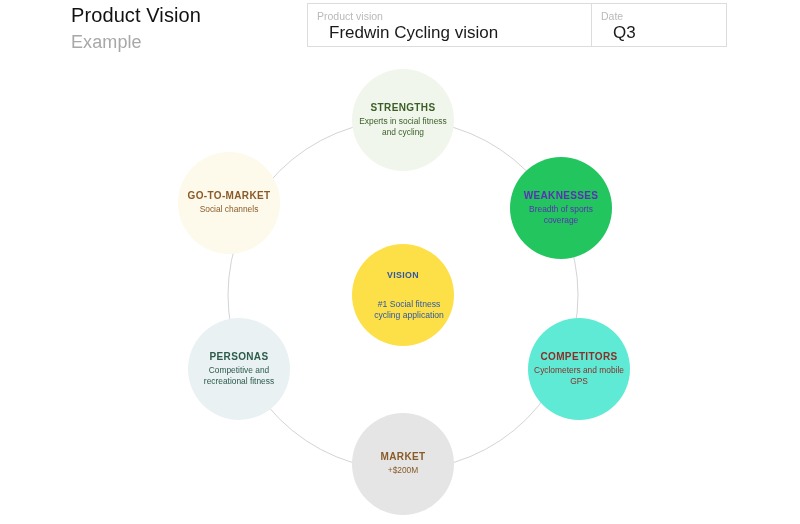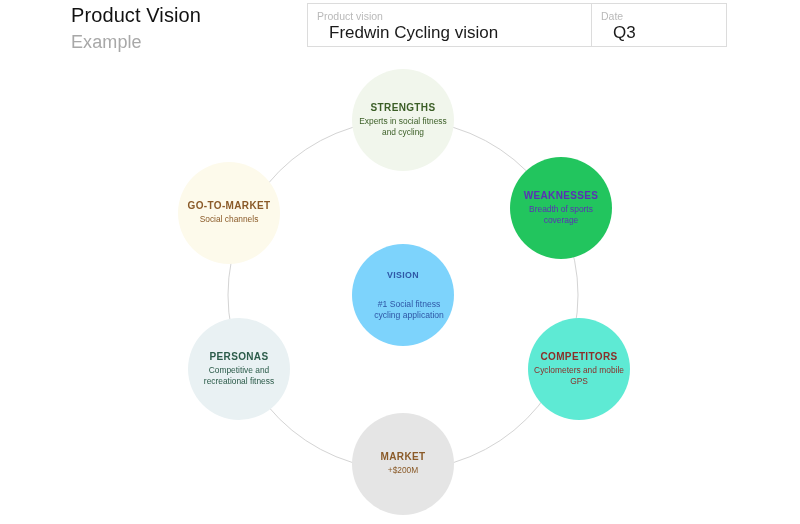--- a/index.html
+++ b/index.html
@@ -65,21 +65,21 @@
     <div class="meta-value">Q3</div>
   </div>
 </div>
 
 <div id="vision-diagram">
 
   <svg id="ring-svg" viewBox="0 0 800 476">
     <circle id="ring-circle" cx="403" cy="247" r="175" fill="none" stroke="#d4d4d4" stroke-width="1"></circle>
   </svg>
 
-  <div class="node" id="node-vision" style="left: 352px; top: 196px; background: #7dd3fc; color: rgb(47, 87, 166); gap: 16px;">
+  <div class="node" id="node-vision" style="left: 352px; top: 196px; background: #fde047; color: rgb(47, 87, 166); gap: 16px;">
     <div class="node-title">VISION</div>
     <div class="node-desc">#1 Social fitness cycling application</div>
   </div>
 
   <div class="node" id="node-strengths" style="left: 352px; top: 21px; background: rgb(241, 246, 236); color: rgb(59, 94, 38);">
     <div class="node-title">STRENGTHS</div>
     <div class="node-desc">Experts in social fitness and cycling</div>
   </div>
 
   <div class="node" id="node-weaknesses" style="left: 510px; top: 109px; background: #22c55e; color: rgb(91, 48, 181);">
@@ -95,18 +95,18 @@
   <div class="node" id="node-market" style="left: 352px; top: 365px; background: #e5e5e5; color: rgb(138, 90, 40);">
     <div class="node-title">MARKET</div>
     <div class="node-desc">+$200M</div>
   </div>
 
   <div class="node" id="node-personas" style="left: 188px; top: 270px; background: rgb(233, 241, 243); color: rgb(44, 92, 74);">
     <div class="node-title">PERSONAS</div>
     <div class="node-desc">Competitive and recreational fitness</div>
   </div>
 
-  <div class="node" id="node-go-to-market" style="left: 178px; top: 114px; background: rgb(253, 250, 235); color: rgb(138, 90, 40);">
+  <div class="node" id="node-go-to-market" style="left: 178px; top: 104px; background: rgb(253, 250, 235); color: rgb(138, 90, 40);">
     <div class="node-title">GO-TO-MARKET</div>
     <div class="node-desc">Social channels</div>
   </div>
 
 </div>
 
 </body></html>

